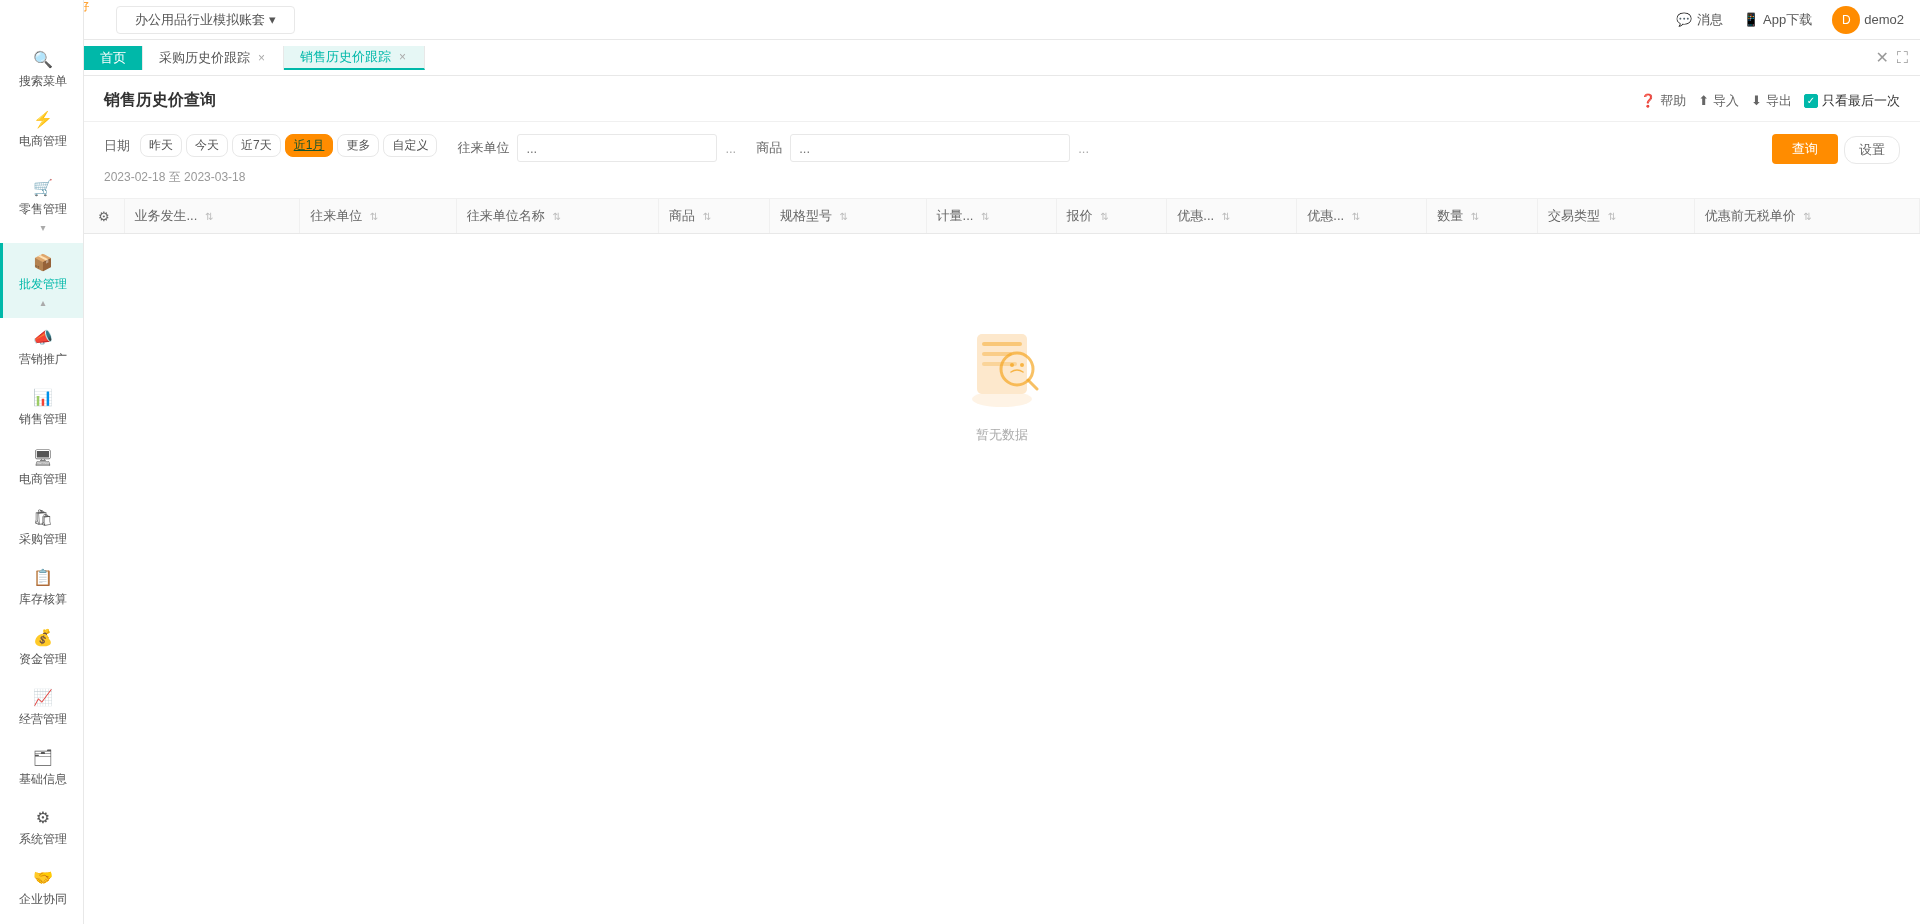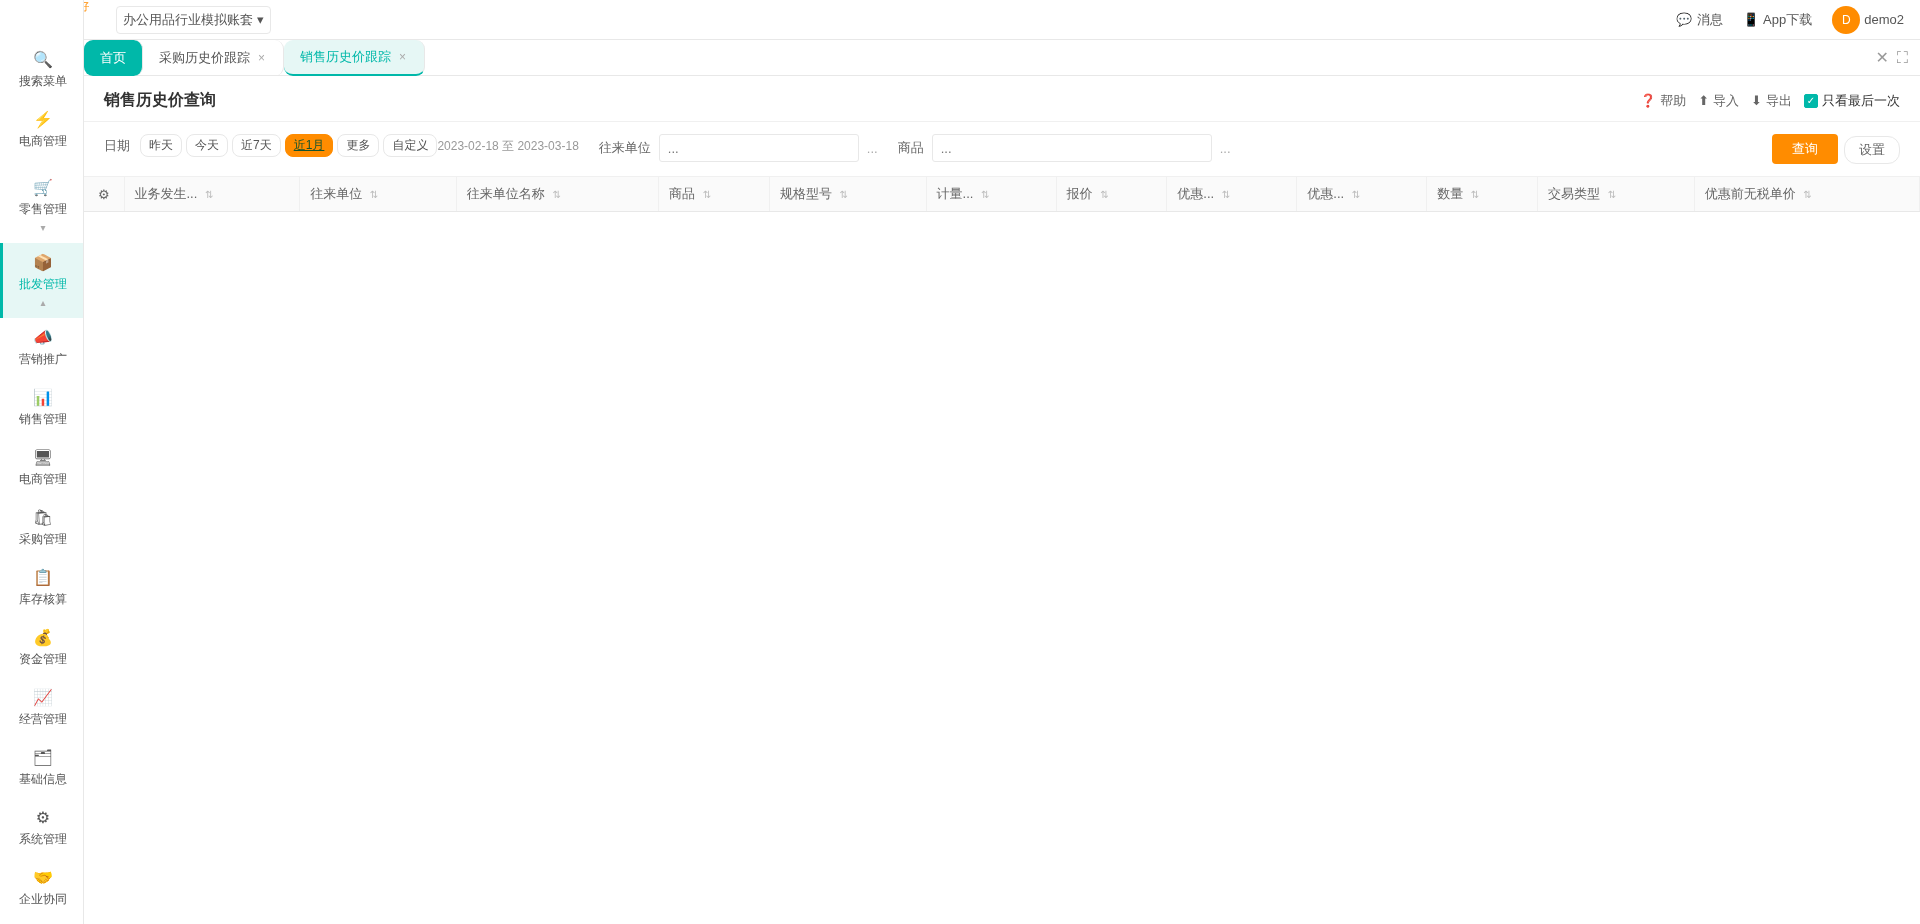--- a/index.html
+++ b/index.html
@@ -26,21 +26,21 @@
     .logo-icon {
       width: 28px; height: 28px;
       background: #ff8c00;
       border-radius: 50%;
       display: flex; align-items: center; justify-content: center;
       color: white; font-size: 14px; font-weight: bold;
     }
     .logo-text { font-size: 11px; color: #ff8c00; line-height: 1.2; }
     .header-dropdown {
       display: flex; align-items: center; gap: 4px;
-      padding: 4px 6px;
+      padding: 4px 18px;
       border: 1px solid #e8e8e8;
       border-radius: 4px;
       cursor: pointer;
       font-size: 13px;
       color: #555;
       margin-left: 16px;
     }
     .header-right {
       margin-left: auto;
       display: flex;
@@ -66,29 +66,28 @@
       display: flex;
       align-items: center;
       padding: 0 0;
       border-bottom: 1px solid #e8e8e8;
       position: fixed;
       top: 40px; left: 84px; right: 0;
       z-index: 99;
       gap: 0;
     }
     .tab-item {
-      height: 36px;
+      height: 24px;
       padding: 0 16px;
       display: flex; align-items: center; gap: 6px;
       cursor: pointer;
       font-size: 13px;
       color: #555;
       border-right: 1px solid #e8e8e8;
       white-space: nowrap;
-      border-radius: 9px;
     }
     .tab-item.active {
       background: #e6f7f5;
       color: #00b8a9;
       border-bottom: 2px solid #00b8a9;
     }
     .tab-item.home {
       background: #00b8a9;
       color: white;
     }
@@ -435,21 +434,21 @@
           <span>导出</span>
         </div>
         <label class="checkbox-label">
           <div class="checkbox-box">✓</div>
           <span>只看最后一次</span>
         </label>
       </div>
     </div>
 
     <div class="filter-area">
-      <div style="display:flex;flex-direction:row;gap:0;">
+      <div style="display:flex;flex-direction:column;gap:8px;">
         <div class="filter-row">
           <span class="filter-label">日期</span>
           <div class="date-btns">
             <button class="date-btn">昨天</button>
             <button class="date-btn">今天</button>
             <button class="date-btn">近7天</button>
             <button class="date-btn active">近1月</button>
             <button class="date-btn">更多</button>
             <button class="date-btn">自定义</button>
           </div>
@@ -530,15 +529,35 @@
               <span>优惠前无税单价</span>
               <span class="sort-icon">⇅</span>
             </th>
           </tr>
         </thead>
         <tbody>
         </tbody>
       </table>
     </div>
 
+    <div class="empty-state">
+      <div class="empty-icon">
+        <svg viewBox="0 0 100 100" xmlns="http://www.w3.org/2000/svg">
+
+          <ellipse cx="50" cy="85" rx="30" ry="8" fill="#fde8cc" opacity="0.5"></ellipse>
+          <rect x="25" y="20" width="50" height="60" rx="5" fill="#fde8cc"></rect>
+          <rect x="30" y="28" width="40" height="4" rx="2" fill="#f5a623" opacity="0.5"></rect>
+          <rect x="30" y="38" width="30" height="4" rx="2" fill="#f5a623" opacity="0.4"></rect>
+          <rect x="30" y="48" width="35" height="4" rx="2" fill="#f5a623" opacity="0.3"></rect>
+
+          <circle cx="65" cy="55" r="16" fill="none" stroke="#f5a623" stroke-width="3" opacity="0.7"></circle>
+          <line x1="76" y1="66" x2="85" y2="75" stroke="#f5a623" stroke-width="3" stroke-linecap="round" opacity="0.7"></line>
+
+          <circle cx="60" cy="51" r="2" fill="#f5a623" opacity="0.8"></circle>
+          <circle cx="70" cy="51" r="2" fill="#f5a623" opacity="0.8"></circle>
+          <path d="M59 58 Q65 54 71 58" fill="none" stroke="#f5a623" stroke-width="1.5" stroke-linecap="round" opacity="0.8"></path>
+        </svg>
+      </div>
+      <div class="empty-text">暂无数据</div>
+    </div>
 
   </div>
 </div>
 
 </body></html>

